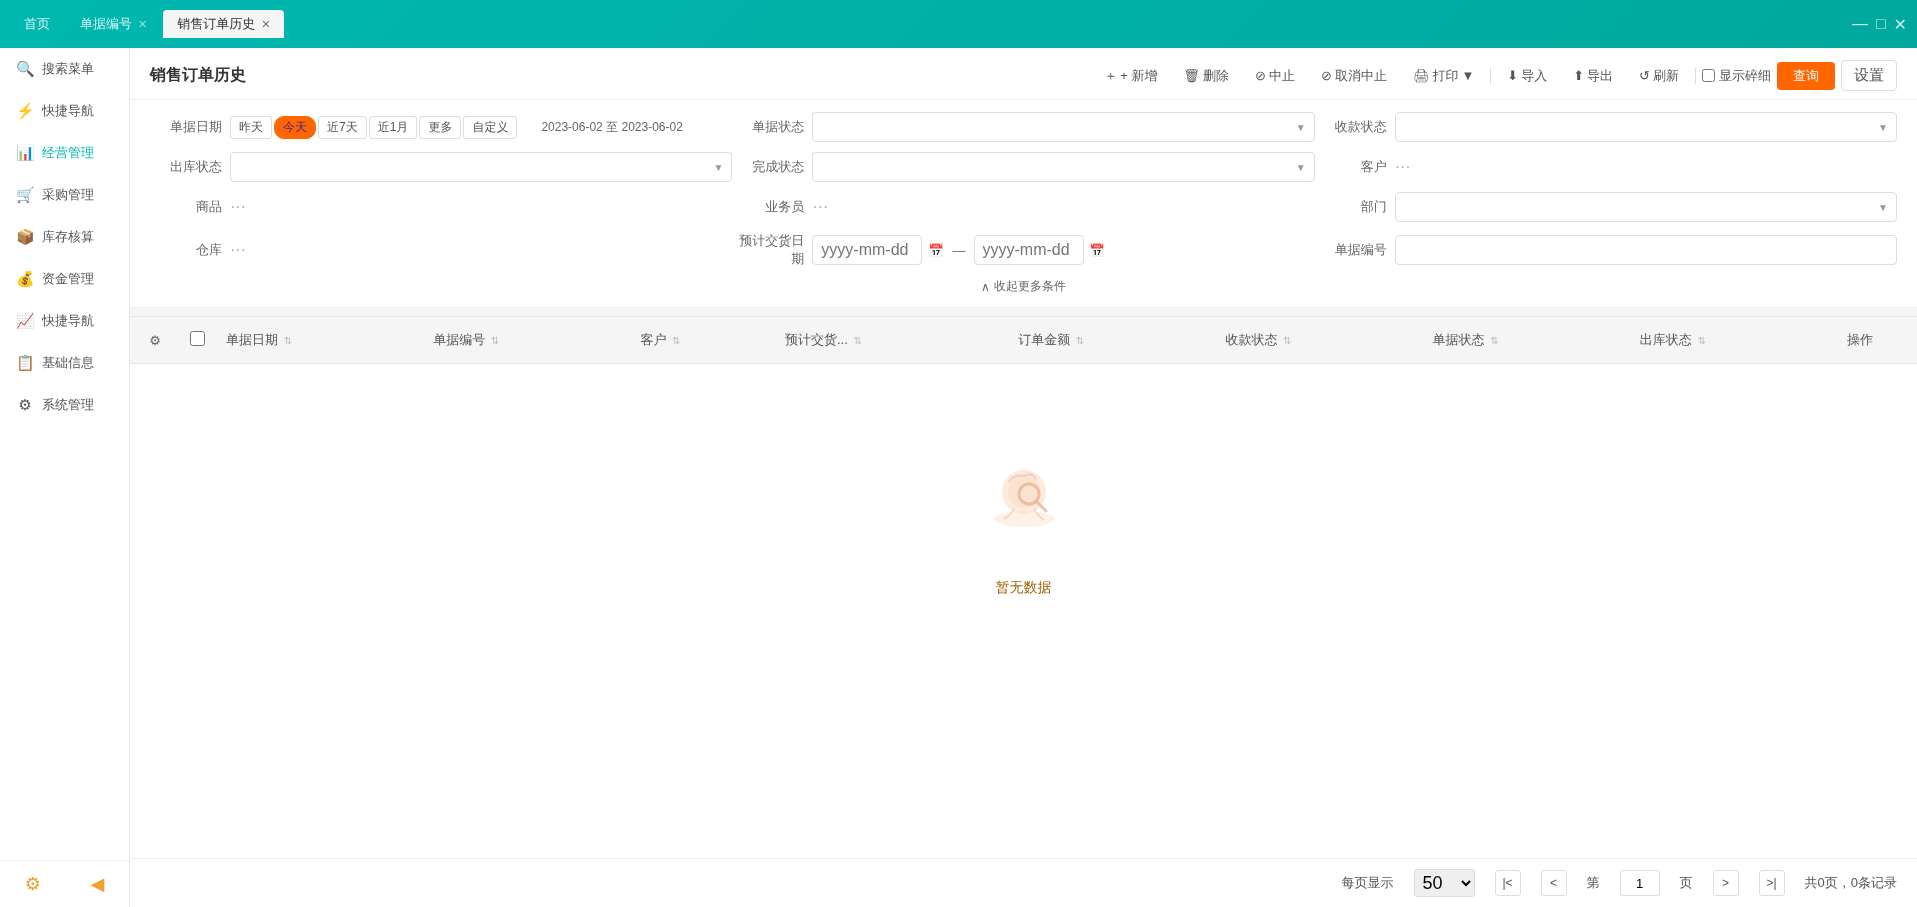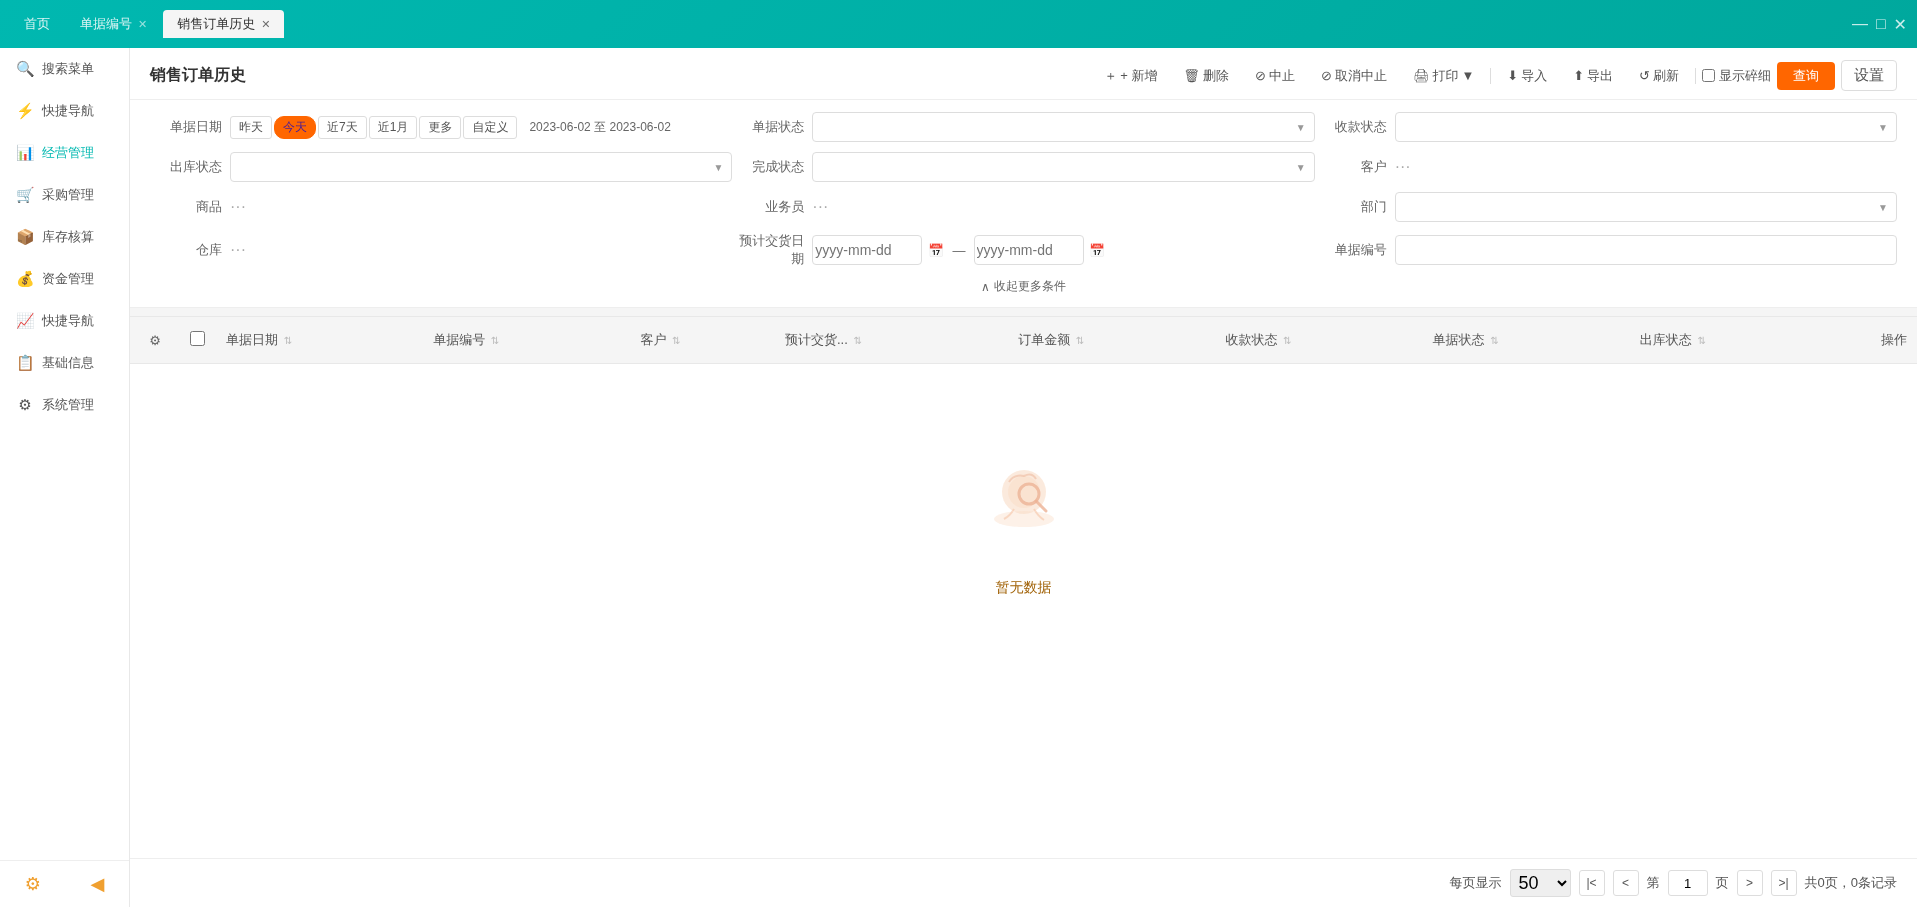--- a/index.html
+++ b/index.html
@@ -35,50 +35,50 @@
     .toolbar-btn-primary { background: #ff6600; color: white; border-radius: 4px; padding: 5px 16px; border: none; cursor: pointer; font-size: 13px; }
     .toolbar-btn-setting { border: 1px solid #ddd; background: white; color: #555; border-radius: 4px; padding: 5px 12px; cursor: pointer; font-size: 15px; }
     .toolbar-divider { width: 1px; height: 16px; background: #ddd; }
     .show-col-label { display: flex; align-items: center; gap: 4px; font-size: 13px; color: #555; cursor: pointer; }
     .show-col-checkbox { width: 13px; height: 13px; }
 
     
     .filter-area { background: #fff; padding: 12px 20px; border-bottom: 1px solid #eee; flex-shrink: 0; }
     .filter-row { display: flex; align-items: center; gap: 0; margin-bottom: 10px; }
     .filter-label { width: 80px; color: #666; font-size: 13px; flex-shrink: 0; text-align: right; padding-right: 8px; }
-    .filter-control { flex: 1; display: flex; align-items: center; gap: 4px; }
+    .filter-control { flex: 1; display: flex; align-items: center; gap: 16px; }
     .date-btn-group { display: flex; align-items: center; gap: 2px; }
     .date-btn { padding: 2px 8px; border: 1px solid #ddd; border-radius: 3px; background: white; cursor: pointer; font-size: 12px; color: #555; }
     .date-btn.active { background: #ff6600; color: #4c1d95; border-color: #ff6600; border-radius: 10px; }
     .date-range { font-size: 12px; color: #666; margin-left: 8px; }
     .filter-select { flex: 1; height: 30px; border: 1px solid #ddd; border-radius: 4px; background: white; padding: 0 8px; font-size: 13px; display: flex; align-items: center; justify-content: space-between; cursor: pointer; }
     .filter-select-arrow { color: #999; font-size: 10px; }
     .filter-input { flex: 1; height: 30px; border: 1px solid #ddd; border-radius: 4px; padding: 0 8px; font-size: 13px; }
     .filter-dots { color: #aaa; cursor: pointer; font-size: 16px; }
-    .date-input { width: 110px; height: 30px; border: 1px solid #ddd; border-radius: 4px; padding: 0 2px; font-size: 14px; color: #bbb; }
+    .date-input { width: 110px; height: 30px; border: 1px solid #ddd; border-radius: 4px; padding: 0 8px; font-size: 16px; color: #bbb; }
     .date-sep { margin: 0 4px; color: #666; }
     .cal-icon { color: #999; cursor: pointer; margin-left: 2px; }
     .collapse-btn { display: flex; align-items: center; gap: 4px; color: #666; font-size: 12px; cursor: pointer; margin: 4px auto 0; width: fit-content; }
 
     
     .table-area { flex: 1; background: #fff; margin: 8px 0 0; overflow: auto; }
     .data-table { width: 100%; border-collapse: collapse; }
     .data-table th { background: #f5f5f5; border-bottom: 1px solid #e8e8e8; border-top: 1px solid #e8e8e8; padding: 8px 10px; font-weight: 500; font-size: 13px; color: #555; text-align: left; white-space: nowrap; }
     .data-table th .sort-icon { color: #bbb; font-size: 10px; margin-left: 2px; }
     .data-table td { padding: 8px 10px; border-bottom: 1px solid #f0f0f0; font-size: 13px; }
     .table-settings-btn { width: 30px; height: 30px; display: flex; align-items: center; justify-content: center; cursor: pointer; color: #666; }
     .table-checkbox { width: 15px; height: 15px; }
 
     
     .empty-state { display: flex; flex-direction: column; align-items: center; justify-content: center; padding: 80px 0; }
     .empty-icon { font-size: 80px; margin-bottom: 16px; opacity: 0.6; }
     .empty-text { color: #a16207; font-size: 14px; }
 
     
-    .table-footer { background: #fff; border-top: 1px solid #eee; padding: 10px 20px; display: flex; align-items: center; justify-content: flex-end; gap: 8px; font-size: 13px; color: #555; flex-shrink: 0; }
+    .table-footer { background: #fff; border-top: 1px solid #eee; padding: 10px 20px; display: flex; align-items: center; justify-content: flex-end; gap: 20px; font-size: 13px; color: #555; flex-shrink: 0; }
     .page-size-select { height: 28px; border: 1px solid #ddd; border-radius: 3px; padding: 0 4px; font-size: 18px; }
     .page-nav-btn { width: 26px; height: 26px; border: 1px solid #ddd; border-radius: 3px; background: white; cursor: pointer; display: flex; align-items: center; justify-content: center; font-size: 12px; color: #555; }
     .page-input { width: 40px; height: 26px; border: 1px solid #ddd; border-radius: 3px; text-align: center; font-size: 13px; }
   </style>
 </head>
 <body>
 
 <div class="top-bar">
   <div class="tab">
     <span>首页</span>
@@ -330,21 +330,21 @@
               <span class="sort-icon">⇅</span>
             </th>
             <th>
               <span>单据状态</span>
               <span class="sort-icon">⇅</span>
             </th>
             <th>
               <span>出库状态</span>
               <span class="sort-icon">⇅</span>
             </th>
-            <th style="width:80px;text-align:right;">
+            <th style="width:80px;">
               <span>操作</span>
             </th>
           </tr>
         </thead>
         <tbody>
           <tr>
             <td colspan="11" style="text-align:center; padding:0; border:none;">
               <div class="empty-state">
                 <div class="empty-icon">
                   <svg width="100" height="100" viewBox="0 0 100 100" xmlns="http://www.w3.org/2000/svg">

